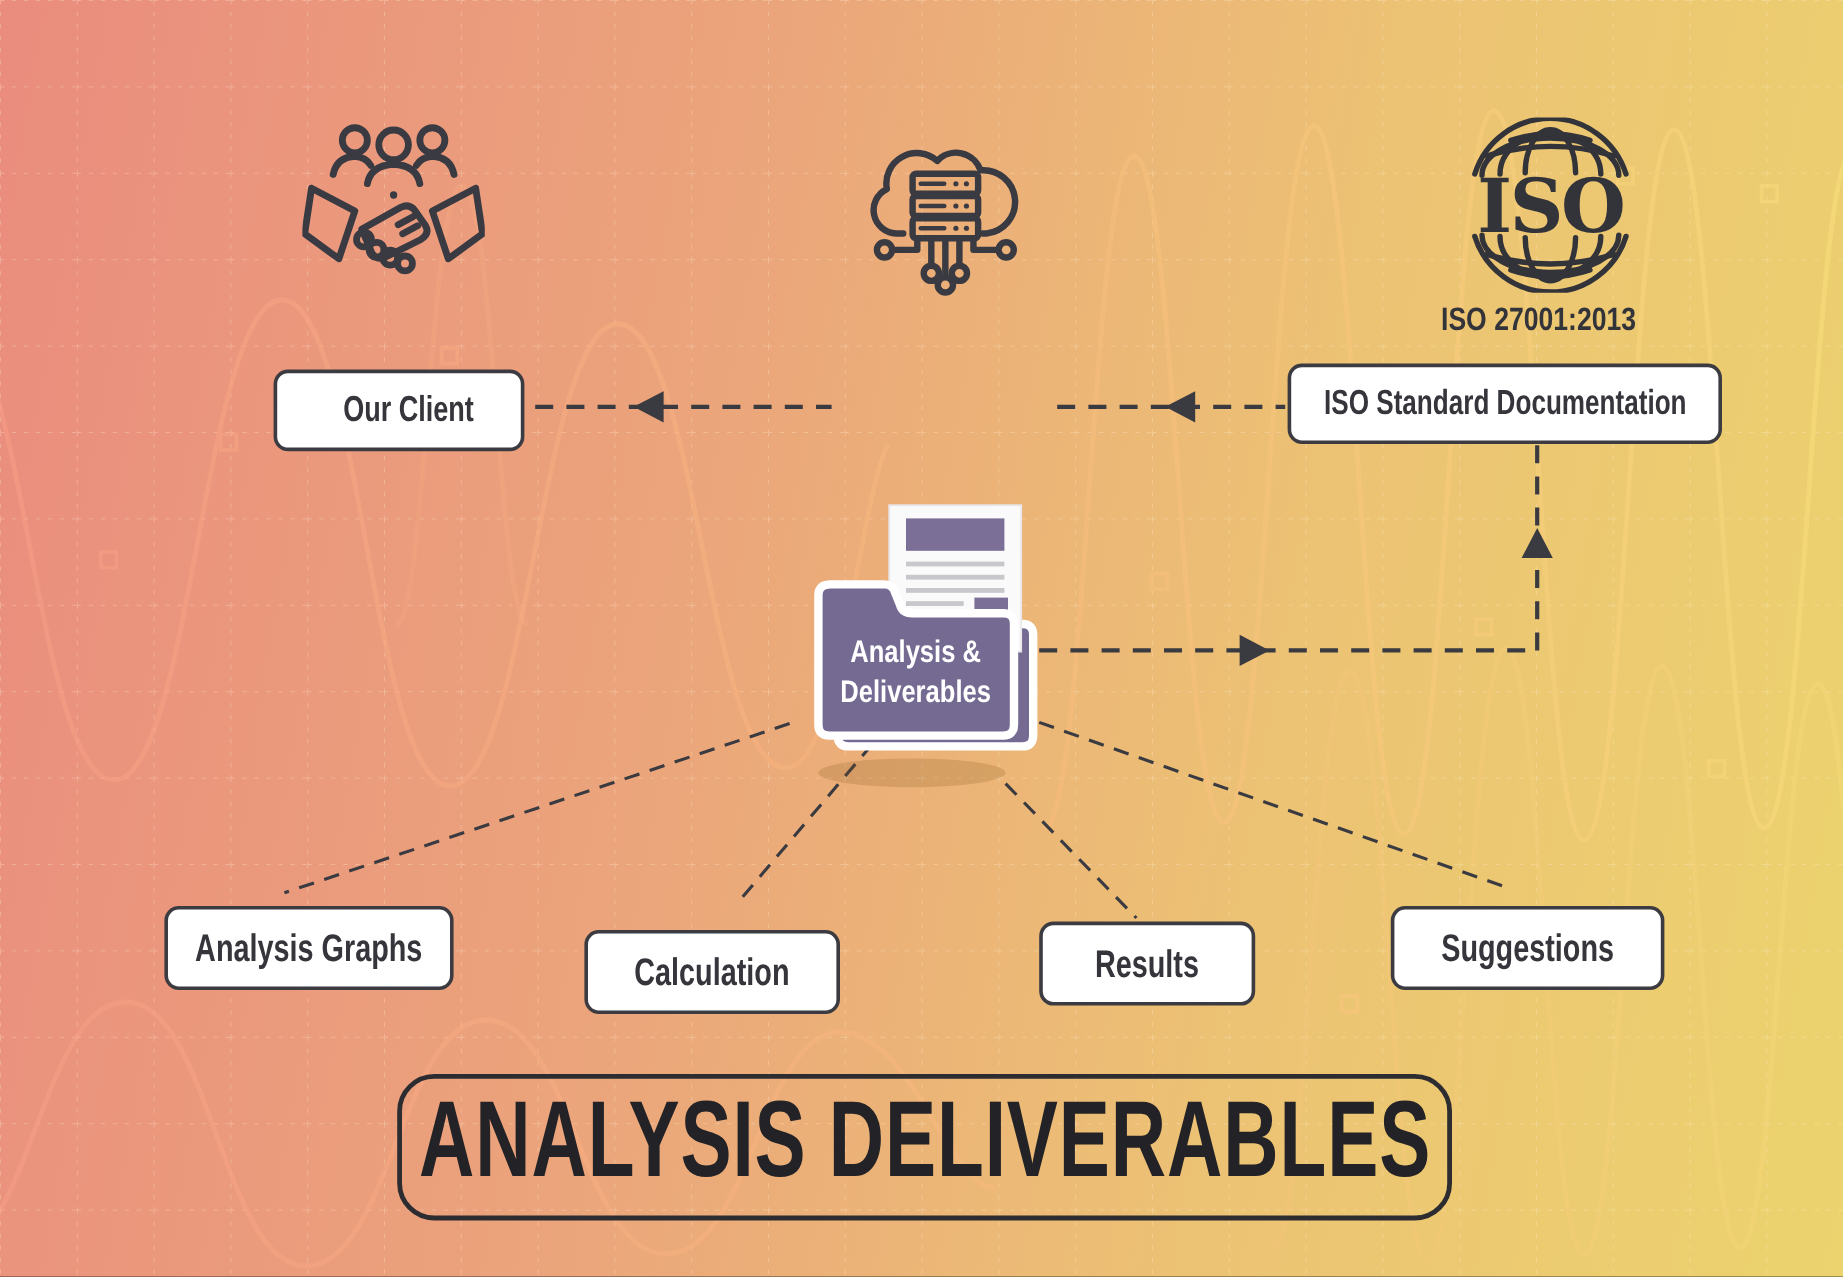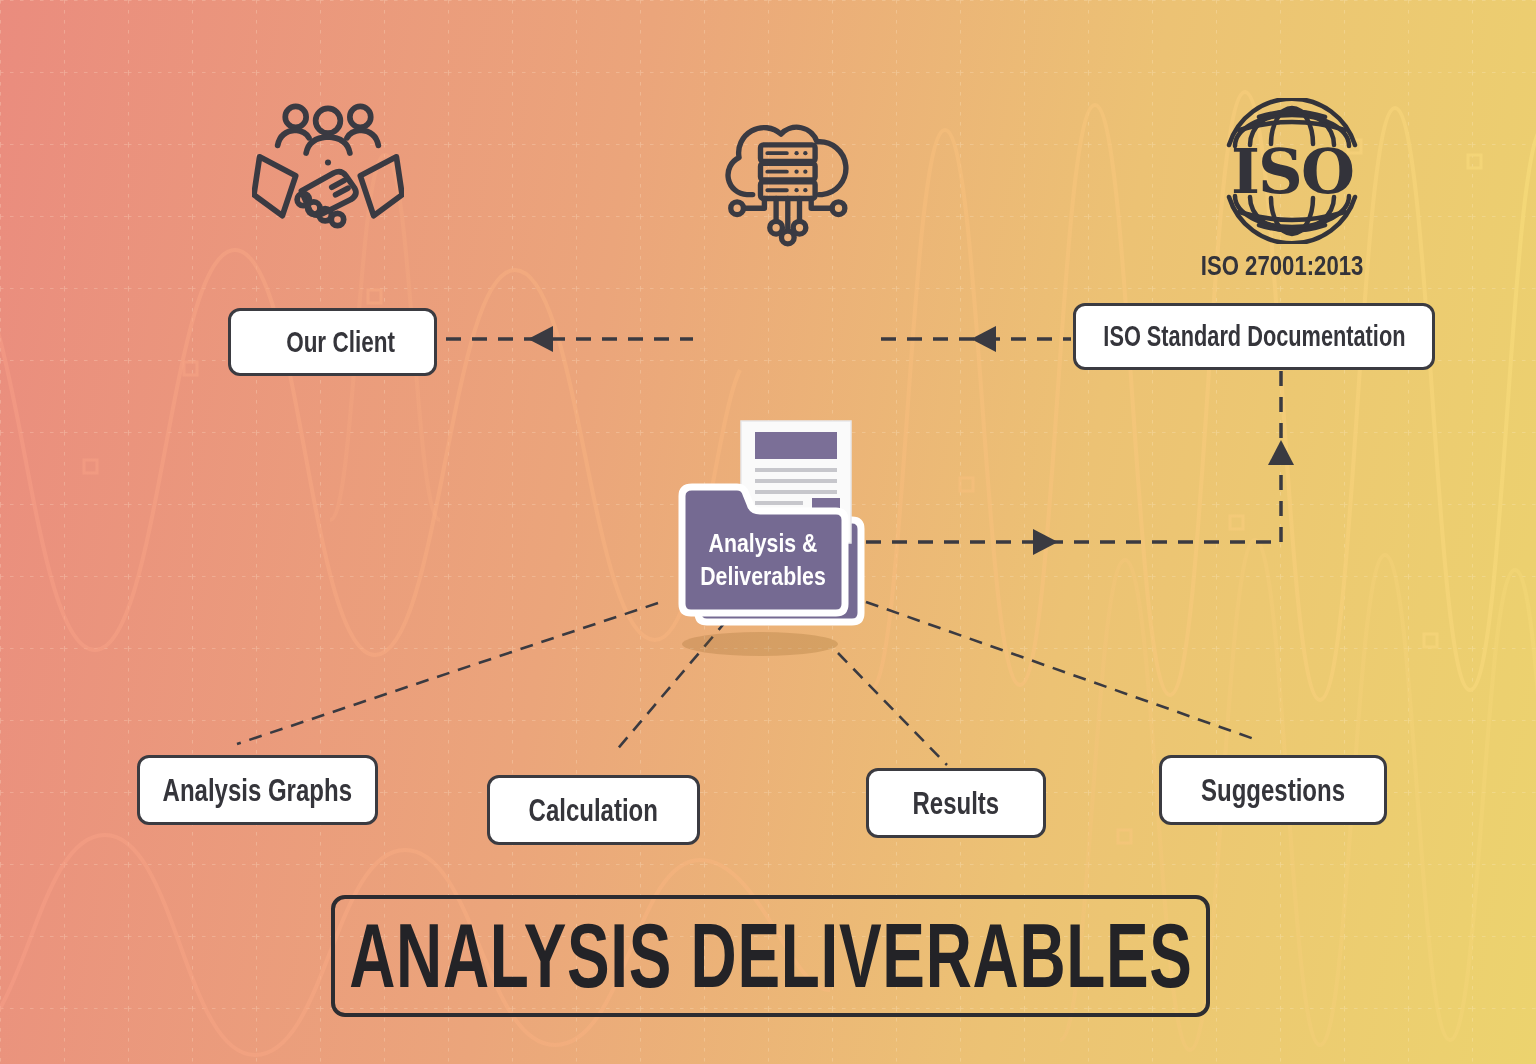--- a/index.html
+++ b/index.html
@@ -14,22 +14,22 @@
     position:absolute;background:#ffffff;border:3px solid #3b3b41;border-radius:12px;
     display:flex;align-items:center;justify-content:center;
     color:#35353b;font-weight:bold;
   }
   .node .cond{display:inline-block;transform:scaleX(0.75);white-space:nowrap;letter-spacing:0;}
   .cert{
     position:absolute;color:#33333a;font-weight:bold;text-align:center;font-size:27px;
   }
   .cert .cond{display:inline-block;transform:scaleX(0.82);white-space:nowrap;}
   .title-box{
-    position:absolute;border:4px solid #2c2c31;border-radius:14px;background:transparent;
-    display:flex;align-items:center;justify-content:center;color:#232327;font-weight:bold;
+    position:absolute;border:4px solid #2c2c31;border-radius:31px;background:transparent;
+    display:flex;align-items:flex-start;justify-content:center;color:#232327;font-weight:bold;
   }
   .title-box .cond{display:inline-block;transform:scaleX(0.71);white-space:nowrap;font-size:90px;letter-spacing:1px;}
   .fs30{font-size:30px;padding-left:16px;}
   .fs28{font-size:29px;}
   .fs32{font-size:32px;text-align:center;}
 </style>
 </head>
 <body>
 
 <div class="stage">

